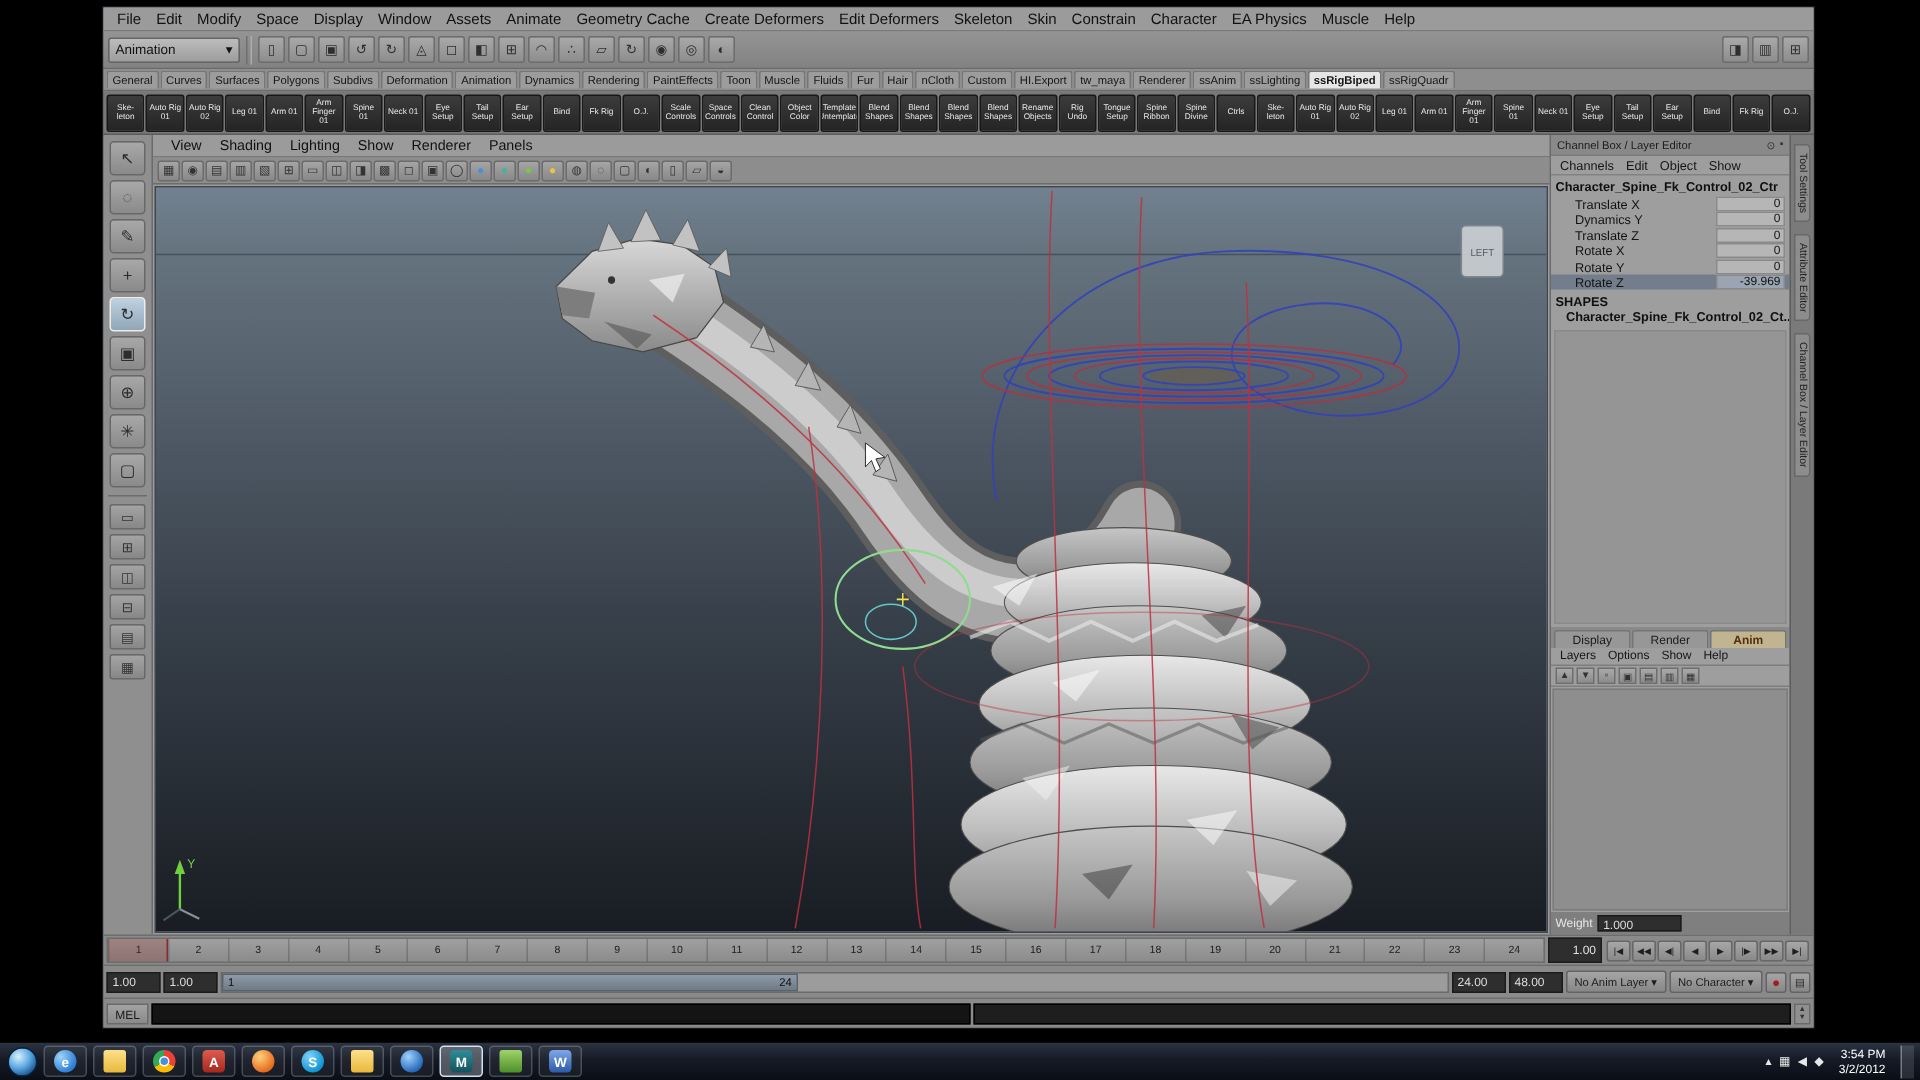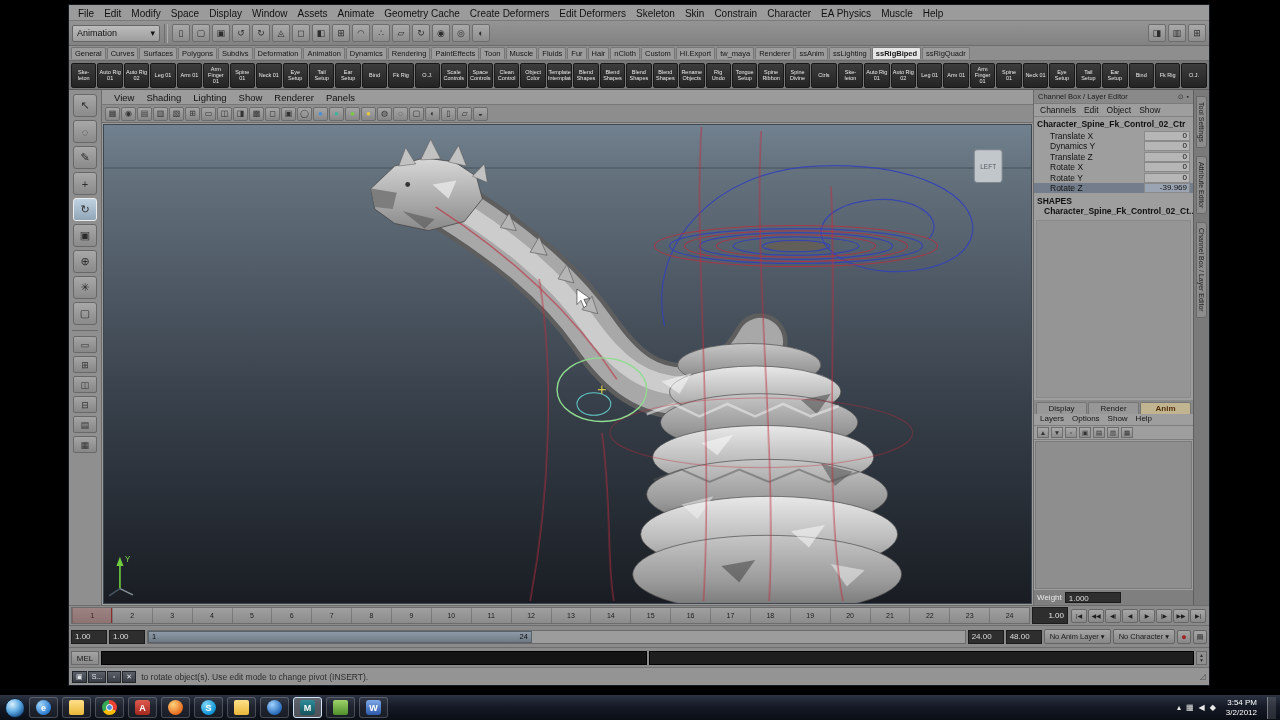--- a/index.html
+++ b/index.html
@@ -590,30 +590,20 @@
     <div class="commandline row">
       <div class="cmd-label">MEL</div>
       <div class="cmd-input"></div>
       <div class="cmd-output"></div>
       <div class="cmd-scroll">
           <span>▲</span>
           <span>▼</span>
         </div>
     </div>
 
-    <div class="helpline row">
-      <div class="mini-strip">
-        <span class="mini-btn">▣</span>
-        <span class="mini-btn">S...</span>
-        <span class="mini-btn">▫</span>
-        <span class="mini-btn">✕</span>
-      </div>
-      <span class="help-text">to rotate object(s). Use edit mode to change pivot (INSERT).</span>
-      <span class="help-grip">◿</span>
-    </div>
   </div>
 
   <div class="taskbar">
     <div class="start-orb"></div>
     <div class="tb-icon">
         <span class="chip chip-ie">e</span>
       </div>
     <div class="tb-icon">
         <span class="chip chip-folder"></span>
       </div>

